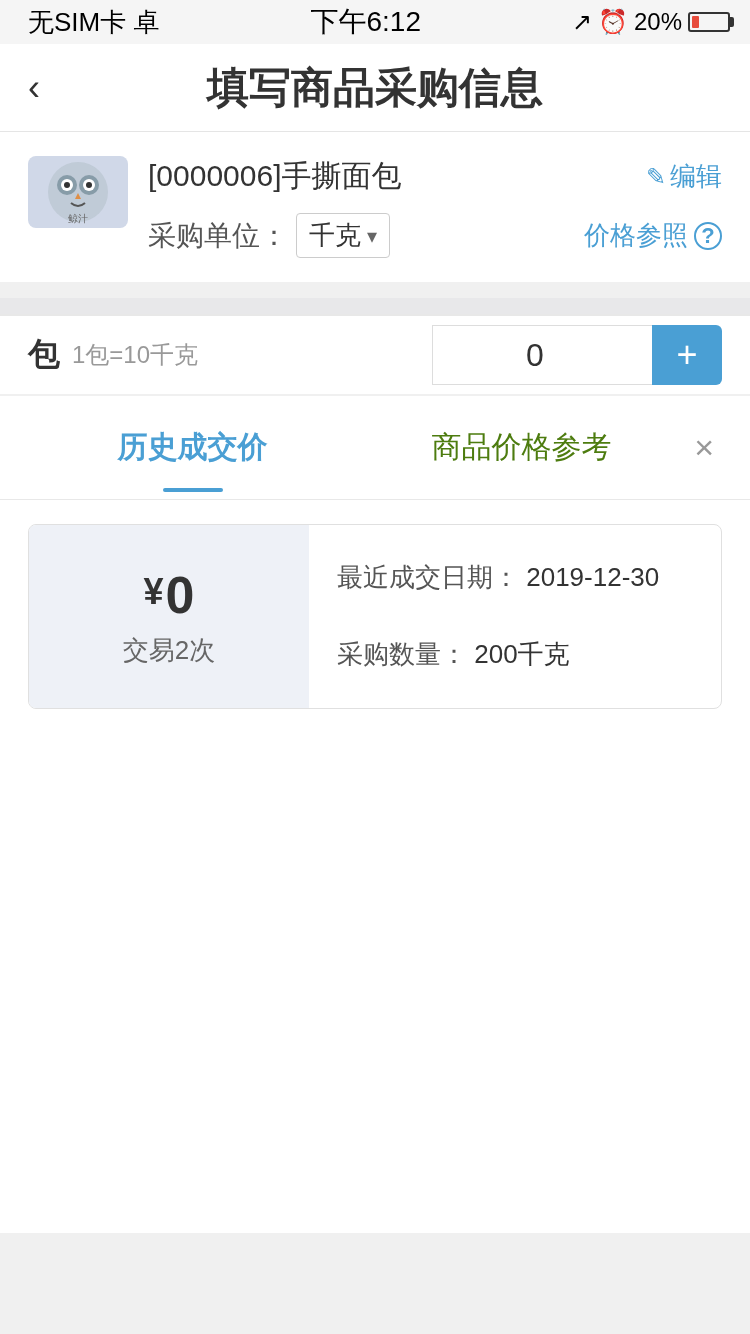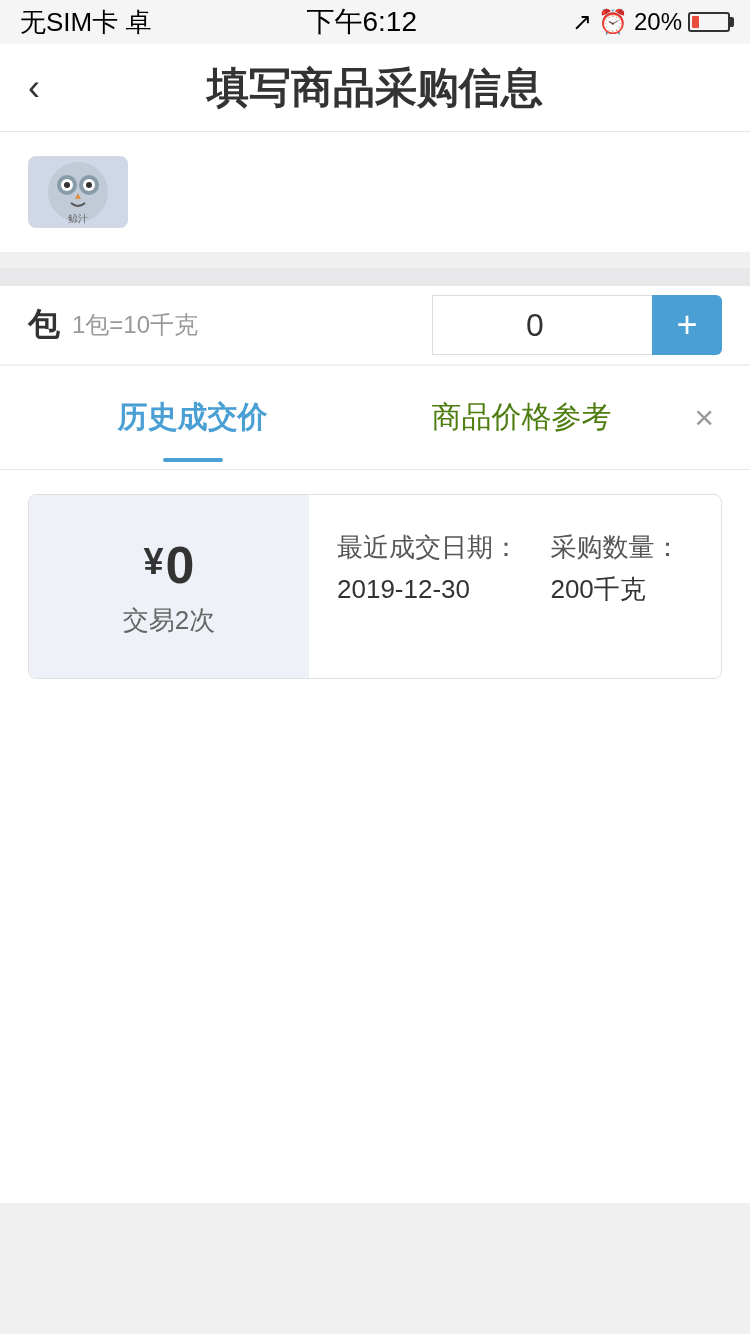--- a/index.html
+++ b/index.html
@@ -22,20 +22,21 @@
       justify-content: space-between;
       padding: 0 20px;
       font-size: 26px;
     }
     .status-left {
       display: flex;
       align-items: center;
       gap: 8px;
       font-size: 26px;
       color: #000;
+      margin-left: 8px;
     }
     .status-center {
       font-size: 28px;
       font-weight: 400;
       color: #000000;
     }
     .status-right {
       display: flex;
       align-items: center;
       gap: 6px;
@@ -322,23 +323,23 @@
     }
     .price-sub {
       font-size: 26px;
       color: #666;
       margin-top: 8px;
     }
     .price-card-right {
       flex: 1;
       padding: 32px 28px;
       display: flex;
-      flex-direction: row;
+      flex-direction: column;
       gap: 16px;
-      justify-content: center;
+      justify-content: space-between;
     }
     .price-detail-row {
       font-size: 26px;
       color: #333;
       line-height: 1.6;
     }
     .price-detail-label {
       color: #555;
     }
     .price-detail-value {
@@ -385,20 +386,42 @@
         <circle cx="46" cy="28" r="10" fill="#78909c" opacity="0.8"></circle>
         <circle cx="24" cy="28" r="6" fill="#fff"></circle>
         <circle cx="46" cy="28" r="6" fill="#fff"></circle>
         <circle cx="24" cy="28" r="3" fill="#333"></circle>
         <circle cx="46" cy="28" r="3" fill="#333"></circle>
         <path d="M28 46 Q35 52 42 46" stroke="#555" stroke-width="2" fill="none"></path>
         <polygon points="35,36 32,42 38,42" fill="#e67e22" opacity="0.8"></polygon>
 
         <text x="35" y="65" text-anchor="middle" font-size="10" fill="#666">鲸汁</text>
       </svg>
+    </div>
+    <div class="product-info">
+      <div class="product-header">
+        <span class="product-name">[0000006]手撕面包</span>
+        <span class="edit-btn">
+          <span class="edit-icon">✎</span>
+          <span>编辑</span>
+        </span>
+      </div>
+      <div class="purchase-unit-row">
+        <div style="display:flex;align-items:center;gap:8px;">
+          <span class="unit-label">采购单位：</span>
+          <div class="unit-select">
+            <span>千克</span>
+            <span class="chevron">▾</span>
+          </div>
+        </div>
+        <div class="price-ref">
+          <span>价格参照</span>
+          <div class="price-ref-circle">?</div>
+        </div>
+      </div>
     </div>
   </div>
 </div>
 
 <div style="height:16px;background:#e8e8ea;"></div>
 
 <div class="quantity-section">
   <div class="quantity-label-wrap">
     <span class="qty-bag-label">包</span>
     <span class="qty-equiv">1包=10千克</span>

